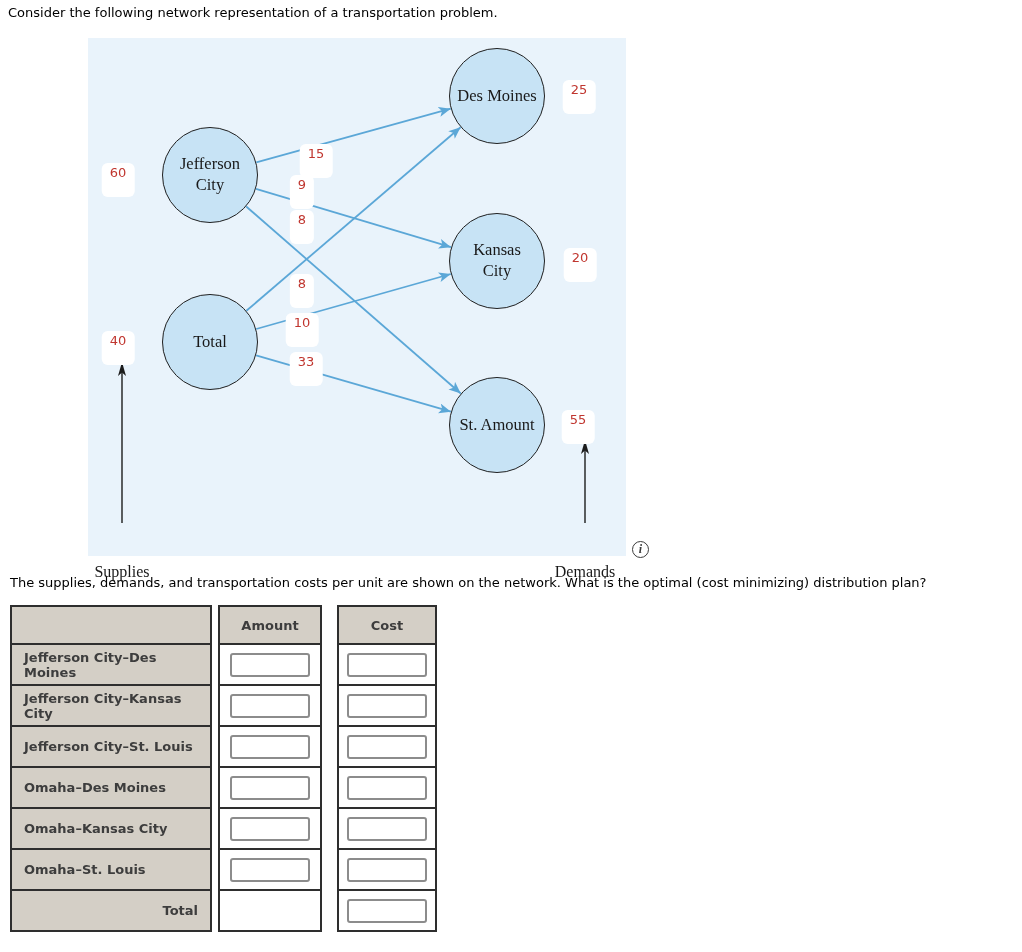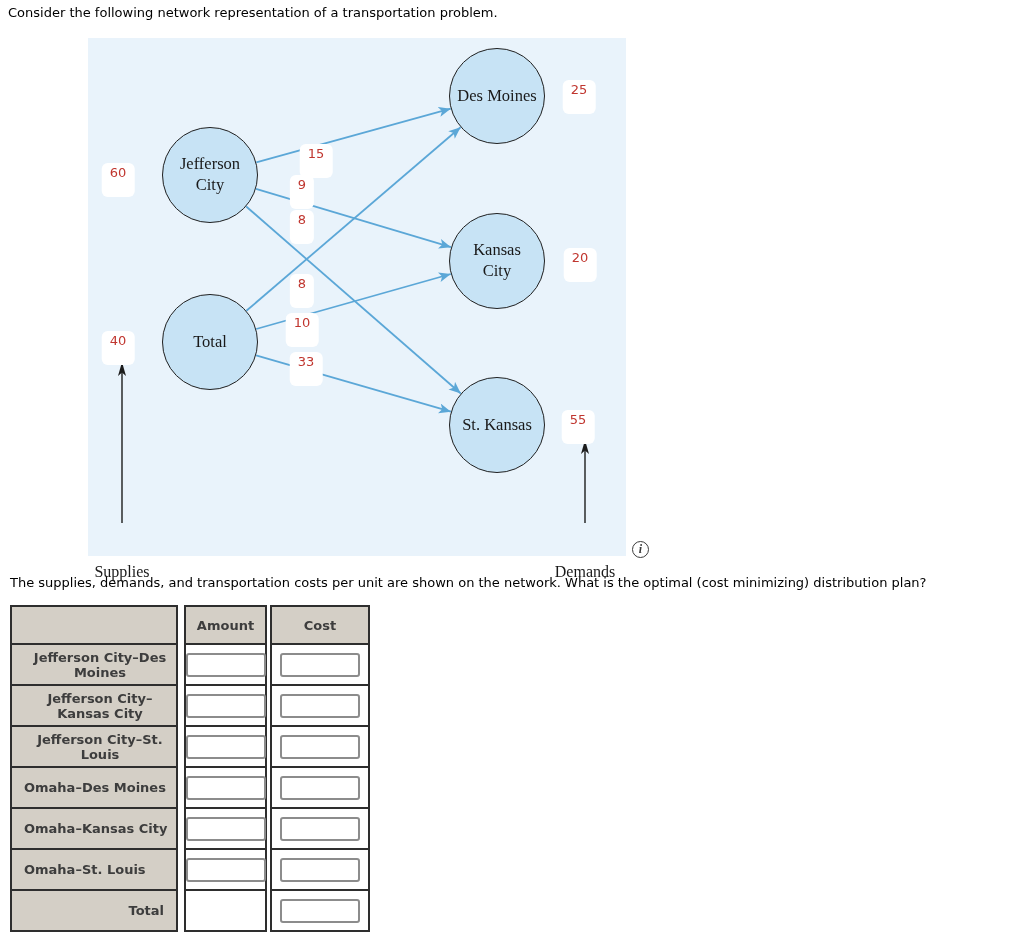--- a/index.html
+++ b/index.html
@@ -61,22 +61,22 @@
     font-style:italic; font-weight:bold; font-size:12px; color:#3c3c3c;
     cursor:pointer;
   }
   .question-text {
     position:absolute; left:10px; top:575px;
     font-size:13px; color:#000;
   }
   
   .qtable { position:absolute; left:10px; top:605px; display:flex; }
   .qcol { border:2px solid var(--table_border); display:flex; flex-direction:column; }
-  .col-labels  { width:168px; margin-right:6px;text-align:center; }
-  .col-amounts { width:83px; margin-right:3px; }
+  .col-labels  { width:202px; margin-right:6px; }
+  .col-amounts { width:104px; margin-right:15px; }
   .col-costs   { width:100px; }
   .cell { height:41px; border-top:2px solid var(--table_border);
           display:flex; align-items:center; }
   .cell:first-child { border-top:none; height:36px; }
   .cell.head {
     background:var(--table_tan); justify-content:center;
     font-size:13px; font-weight:bold; color:var(--table_text);
   }
   .cell.rowlabel {
     background:var(--table_tan); padding-left:12px;
@@ -115,21 +115,21 @@
     <line class="flow-arrow" x1="34" y1="485" x2="34" y2="324" marker-end="url(#mk)"></line>
     <line class="flow-arrow" x1="497" y1="485" x2="497" y2="402" marker-end="url(#mk)"></line>
   </svg>
 
   <div class="node" style="left:74px;  top:89px;">Jefferson
 City</div>
   <div class="node" style="left:74px;  top:256px;">Total</div>
   <div class="node" style="left:361px; top:10px;">Des Moines</div>
   <div class="node" style="left:361px; top:175px;">Kansas
 City</div>
-  <div class="node" style="left:361px; top:339px;">St. Kansas</div>
+  <div class="node" style="left:361px; top:339px;">St. Amount</div>
 
   <div class="val" style="left:30px;  top:125px;">60</div>
   <div class="val" style="left:30px;  top:293px;">40</div>
   <div class="val" style="left:491px; top:42px;">25</div>
   <div class="val" style="left:492px; top:210px;">20</div>
   <div class="val" style="left:490px; top:372px;">55</div>
 
   <div class="val" style="left:228px; top:106px;">15</div>
   <div class="val" style="left:214px; top:137px;">9</div>
   <div class="val" style="left:214px; top:172px;">8</div>

